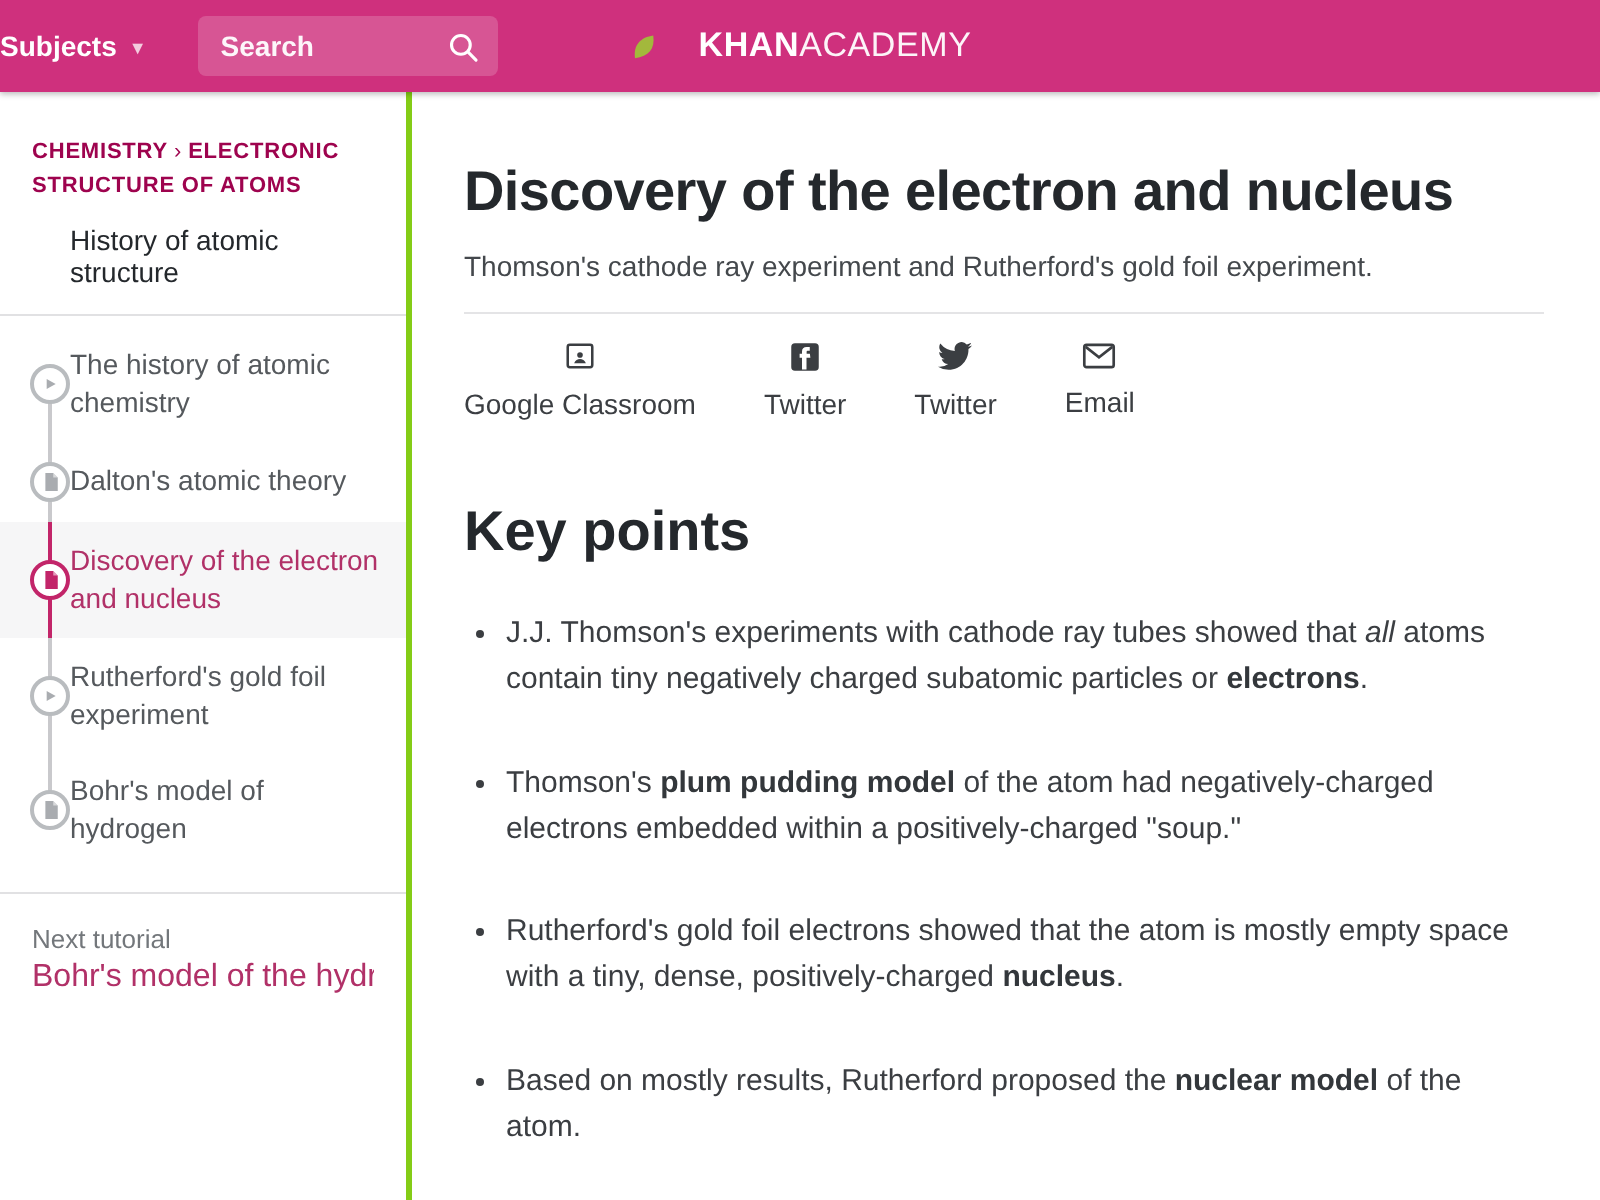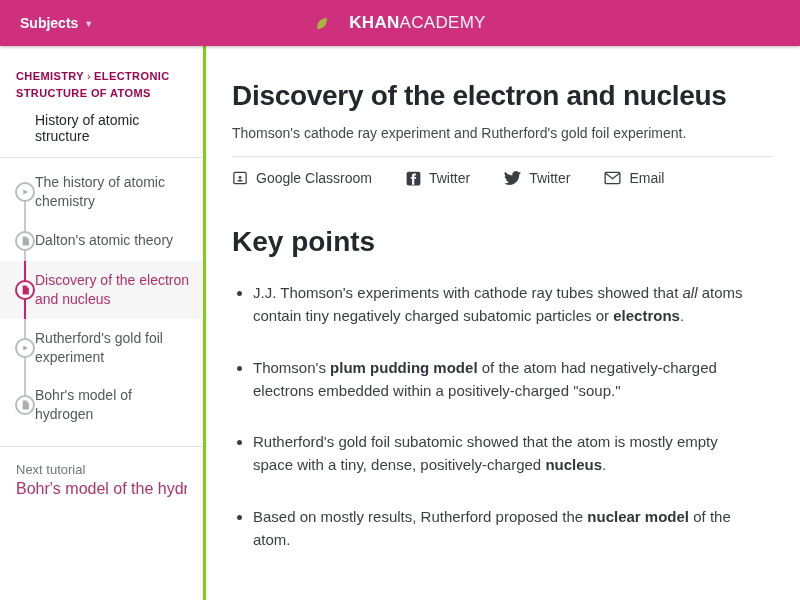--- a/index.html
+++ b/index.html
@@ -15,21 +15,21 @@
   html,body{margin:0;padding:0;}
   body{
     width:800px;height:600px;overflow:hidden;background:#fff;
     font-family:"Liberation Sans", sans-serif;color:var(--text-body);
   }
   
   .header{
     height:46px;background:var(--header-bg);display:flex;align-items:center;
     position:relative;box-shadow:0 1px 3px rgba(0,0,0,.28);z-index:10;
   }
-  .subjects{display:flex;align-items:center;gap:6px;margin-left:20px;color:#fff;
+  .subjects{display:flex;align-items:center;gap:6px;color:#fff;
     font-size:14px;font-weight:700;cursor:pointer;}
   .subjects .caret{font-size:9px;opacity:.75;margin-top:1px;}
   .searchbox{
     margin-left:26px;width:150px;height:30px;border-radius:4px;
     background:rgba(255,255,255,.18);display:flex;align-items:center;padding:0 9px;
   }
   .searchbox input{
     flex:1;min-width:0;background:transparent;border:none;outline:none;
     color:#fff;font-size:14px;font-weight:700;font-family:"Liberation Sans",sans-serif;
   }
@@ -66,36 +66,43 @@
   .next-label{font-size:13px;color:#73777b;}
   .next-link{font-size:16px;color:var(--link);margin-top:3px;white-space:nowrap;
     overflow:hidden;cursor:pointer;}
   
   .main{flex:1;padding:24px 28px 0 26px;overflow:hidden;}
   .article-title{font-size:28px;font-weight:700;color:var(--text-dark);
     margin:10px 0 0;letter-spacing:-.3px;}
   .article-sub{font-size:14px;color:#44484c;margin-top:13px;}
   .main-div{border:none;border-top:1px solid #e4e4e6;margin:15px 0 0;}
   .share{display:flex;align-items:center;gap:34px;margin-top:13px;font-size:14px;}
-  .share-item{display:flex;align-items:center;gap:8px;color:var(--text-body);cursor:pointer;}
+  .share-item{display:flex;align-items:center;gap:8px;color:var(--text-body);cursor:pointer;flex-direction:column;}
   .share-item svg{display:block;}
   .kp-head{font-size:28px;font-weight:700;color:var(--text-dark);margin-top:40px;}
   .kp-list{margin:13px 0 0;padding-left:21px;max-width:528px;}
   .kp-list li{font-size:15px;line-height:1.55;margin-bottom:28px;color:var(--text-body);}
   .kp-list strong{font-weight:700;color:#33373b;}
   .kp-list em{}
 </style>
 </head>
 <body>
 
 <div class="header">
   <div class="subjects">
     <span>Subjects</span>
     <span class="caret">▼</span>
   </div>
+  <div class="searchbox">
+    <input type="text" placeholder="Search" style="">
+    <svg class="search-icon" viewBox="0 0 24 24" fill="none" stroke="#fff" stroke-width="2.2" stroke-linecap="round">
+      <circle cx="10.5" cy="10.5" r="6.6"></circle>
+        <path d="M15.5 15.5L21.2 21.2"></path>
+    </svg>
+  </div>
   <div class="logo">
     <svg class="leaf" viewBox="0 0 24 24">
       <path d="M4 20C4 9 11 4 21 4c0 11-6 16-17 16z" fill="#a3b83c"></path>
     </svg>
     <span><span class="khan">KHAN</span><span class="academy">ACADEMY</span></span>
   </div>
 </div>
 
 <div class="layout">
 
@@ -195,18 +202,18 @@
               <path d="M2.5 3.5L12 11l9.5-7.5"></path>
             </svg>
           </span>
           <span>Email</span>
         </span>
       </div>
     <h2 class="kp-head">Key points</h2>
     <ul class="kp-list">
         <li><span>J.J. Thomson's experiments with cathode ray tubes showed that </span><em>all</em><span> atoms contain tiny negatively charged subatomic particles or </span><strong>electrons</strong><span>.</span></li>
         <li><span>Thomson's </span><strong>plum pudding model</strong><span> of the atom had negatively-charged electrons embedded within a positively-charged "soup."</span></li>
-        <li><span>Rutherford's gold foil subatomic showed that the atom is mostly empty space with a tiny, dense, positively-charged </span><strong>nucleus</strong><span>.</span></li>
+        <li><span>Rutherford's gold foil electrons showed that the atom is mostly empty space with a tiny, dense, positively-charged </span><strong>nucleus</strong><span>.</span></li>
         <li><span>Based on mostly results, Rutherford proposed the </span><strong>nuclear model</strong><span> of the atom.</span></li>
       </ul>
 
   </div>
 </div>
 
 </body></html>

